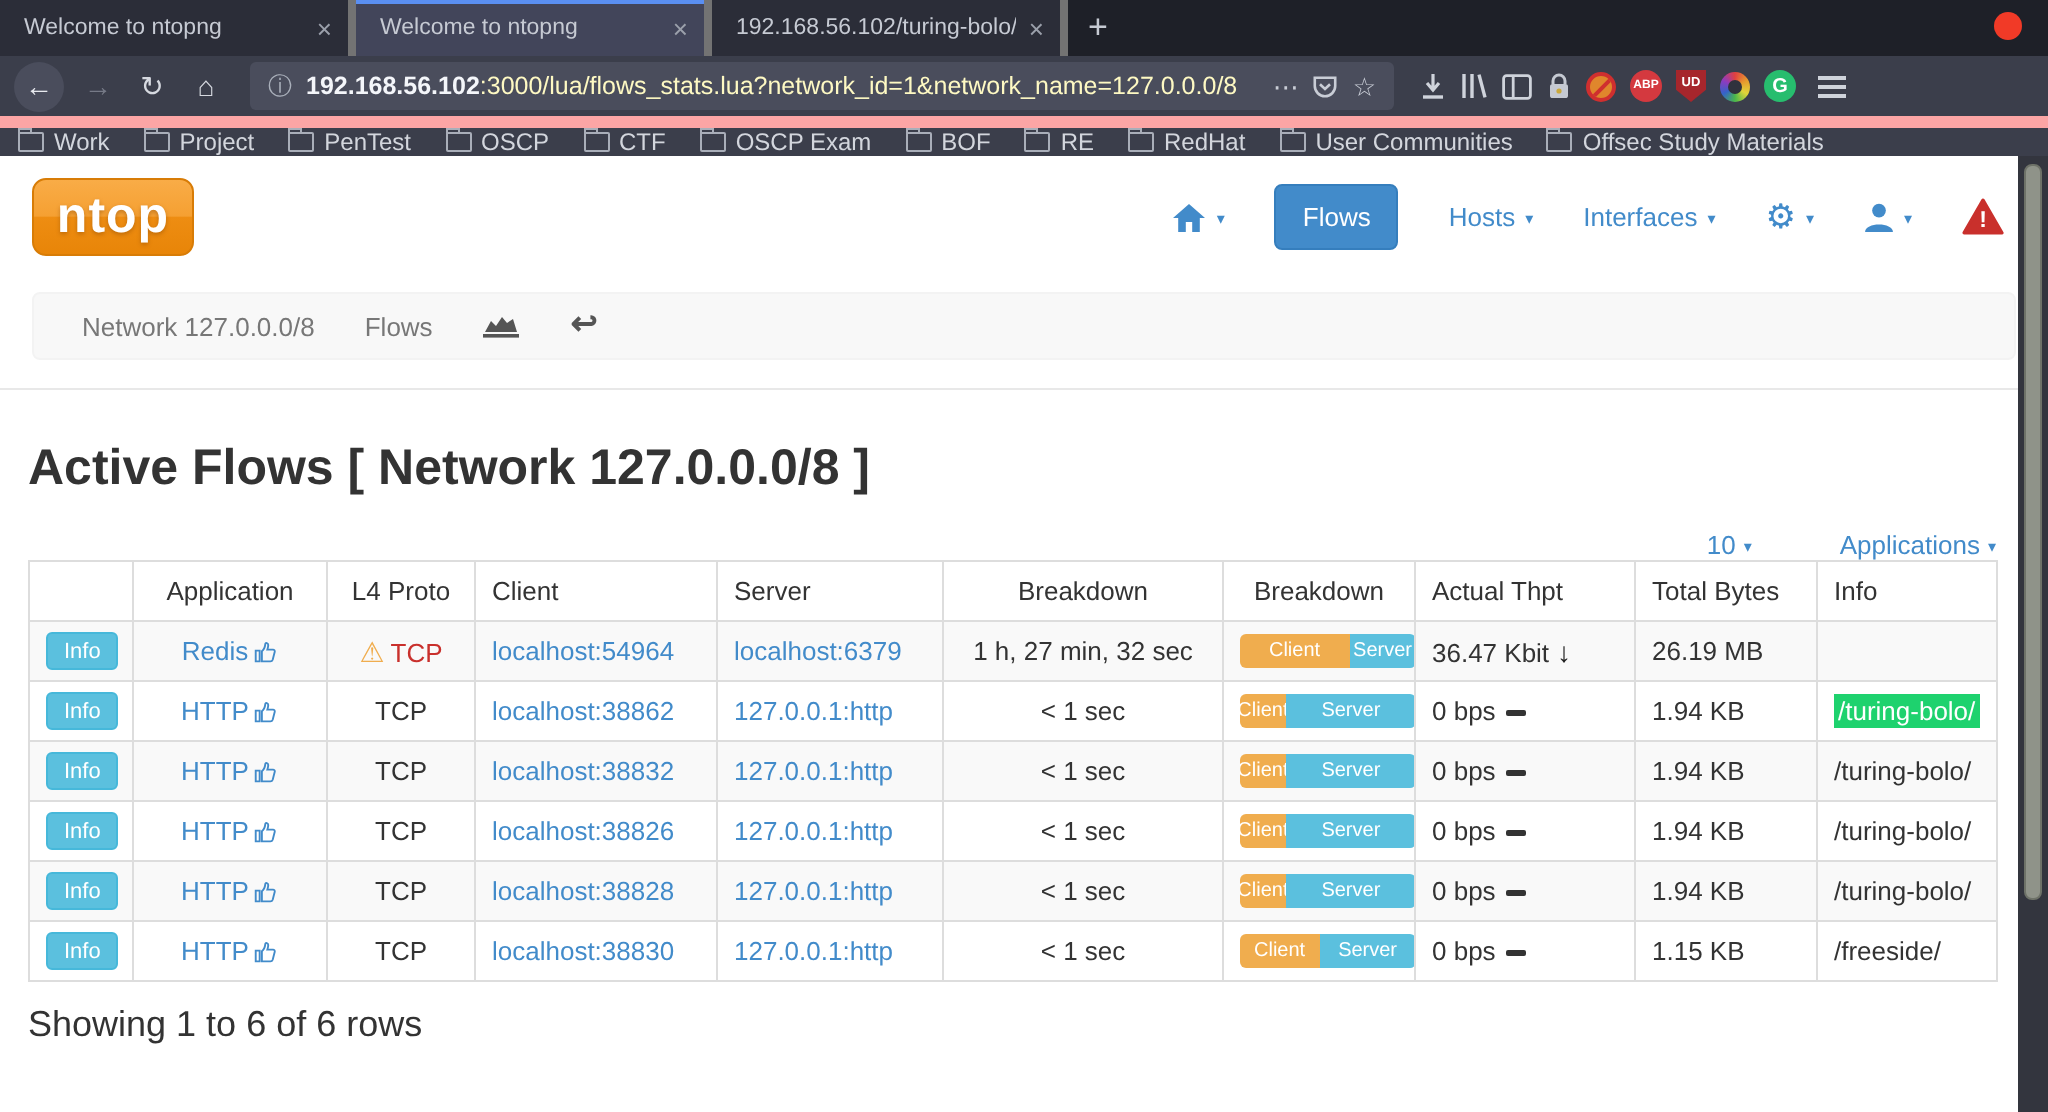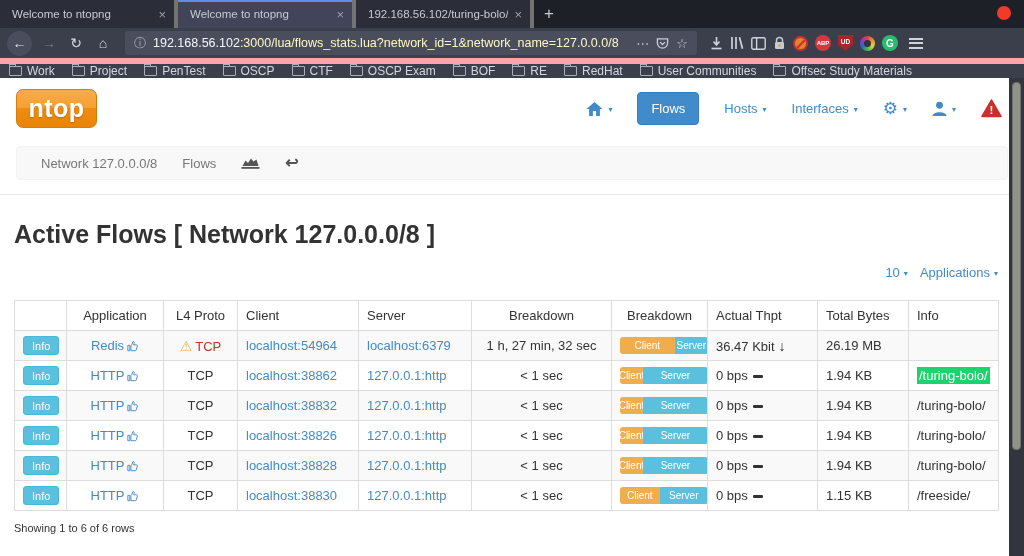--- a/index.html
+++ b/index.html
@@ -15,21 +15,21 @@
   .newtab{width:30px;color:#c6cad3;font-size:17px;display:flex;align-items:center;justify-content:center}
   .win-dot{position:absolute;right:13px;top:6px;width:14px;height:14px;border-radius:50%;background:#f13a27}
 
   .toolbar{height:30px;background:#3b3e4b;display:flex;align-items:center;padding:0 7px;gap:7px}
   .navglyph{color:#d6d9e0;font-size:14px;width:20px;text-align:center;line-height:1}
   .back-btn{width:25px;height:25px;border-radius:50%;background:#4a4d5c;color:#e8eaef;display:flex;align-items:center;justify-content:center;font-size:14px}
   .fwd{color:#767a87}
   .urlbar{width:572px;height:24px;background:#4a4d5c;border-radius:3px;display:flex;align-items:center;padding:0 9px;gap:7px;margin-left:5px}
   .url-info{color:#aab0bb;font-size:12px}
   .url-text{flex:1;font-size:12.5px;white-space:nowrap;overflow:hidden}
-  .url-host{color:#f4f6fa;font-weight:normal}
+  .url-host{color:#f4f6fa;font-weight:bold}
   .url-rest{color:#fef9c3}
   .u-ic{color:#c9cdd6;font-size:13px;line-height:1}
   .ext{display:flex;align-items:center;justify-content:center}
   .badge-abp{width:16px;height:16px;border-radius:8px;background:#d4393f;color:#fff;font-size:6px;font-weight:bold;display:flex;align-items:center;justify-content:center}
   .badge-ud{width:15px;height:16px;background:#a6262c;clip-path:polygon(0 0,100% 0,100% 62%,50% 100%,0 62%);color:#fff;font-size:6.5px;font-weight:bold;display:flex;align-items:center;justify-content:center;padding-bottom:3px}
   .badge-g{width:16px;height:16px;border-radius:50%;background:#27bd6e;color:#fff;font-size:10px;font-weight:bold;display:flex;align-items:center;justify-content:center}
   .wheel{width:15px;height:15px;border-radius:50%;background:conic-gradient(#e04040,#e69a2e,#e0d53a,#49b84b,#3463c9,#8e3bbf,#e04040);position:relative}
   .wheel::after{content:"";position:absolute;inset:4px;border-radius:50%;background:#30323d}
   .foxy{width:15px;height:15px;border-radius:50%;background:#e0862c;border:2px solid #cf2f2f;position:relative;overflow:hidden}
   .foxy::after{content:"";position:absolute;left:-2px;top:4.5px;width:18px;height:2px;background:#cf2f2f;transform:rotate(-45deg)}
@@ -54,41 +54,41 @@
 
   .crumbbar{margin:9px 16px 0;background:#f8f8f8;border:1px solid #f3f3f3;border-radius:4px;height:34px;display:flex;align-items:center;padding:0 24px;gap:25px}
   .crumb{font-size:13px;color:#777}
   .crumb-ic{display:flex;align-items:center;color:#555}
   .undo-glyph{font-size:16px;font-weight:bold;color:#555;line-height:1}
 
   .rule{margin-top:14px;border-top:1px solid #e8e8e8}
 
   .page-title{margin:25px 0 0 14px;font-size:25px;font-weight:700;color:#333}
 
-  .controls{display:flex;justify-content:flex-end;align-items:center;gap:12px;margin:16px 26px 20px 0}
+  .controls{display:flex;justify-content:flex-end;align-items:center;gap:44px;margin:16px 26px 0 0}
   .dd{color:#428bca;font-size:13px;display:flex;align-items:center;gap:4px}
 
   table.flow-table{border-collapse:collapse;table-layout:fixed;width:984px;margin-left:14px;font-size:13px;color:#333}
   .flow-table th,.flow-table td{border:1px solid #ddd;height:30px;padding:0 8px;overflow:hidden;white-space:nowrap}
   .flow-table th{font-weight:normal;background:#fff}
   .flow-table tbody tr:nth-child(odd){background:#f9f9f9}
   .al-c{text-align:center}.al-l{text-align:left}.al-r{text-align:left}
   .lnk{color:#428bca;text-decoration:none}
   .btn-info{background:#5bc0de;border:1px solid #46b8da;color:#fff;font-size:11px;padding:2.5px 8px;border-radius:3px;font-family:"Liberation Sans",sans-serif}
   .thumb-ic{vertical-align:-2px;margin-left:3px}
   .warn-glyph{color:#f0ad4e;font-size:14px;margin-right:3px}
   .proto-bad{color:#c9302c}
   .bar{width:88px;height:17px;border-radius:3px;overflow:hidden;display:flex;margin:0 auto}
   .seg{display:flex;align-items:center;justify-content:center;color:#fff;font-size:10px;overflow:hidden;white-space:nowrap;flex:none}
   .seg-client{background:#f0ad4e}
   .seg-server{background:#5bc0de;flex:1}
   .trend-down{font-weight:bold;color:#222;margin-left:4px;font-size:14px}
   .trend-flat{display:inline-block;width:10px;height:3px;background:#333;border-radius:1px;margin-left:5px;vertical-align:2px}
   .hl{background:#1ed26e;color:#fff;padding:1px 2px}
-  .showing{margin:11px 0 0 14px;font-size:11px;color:#333}
+  .showing{margin:11px 0 0 14px;font-size:18px;color:#333}
 
   .scrolltrack{position:absolute;top:78px;right:0;bottom:0;width:15px;background:#33353e}
   .scrollthumb{position:absolute;top:4px;left:3px;width:9px;height:368px;background:#8f9389;border:1px solid #6e7268;border-radius:4px}
 </style>
 </head>
 <body>
 
 <div class="tabbar">
   <div class="tab">
     <span class="tab-title">Welcome to ntopng</span>

